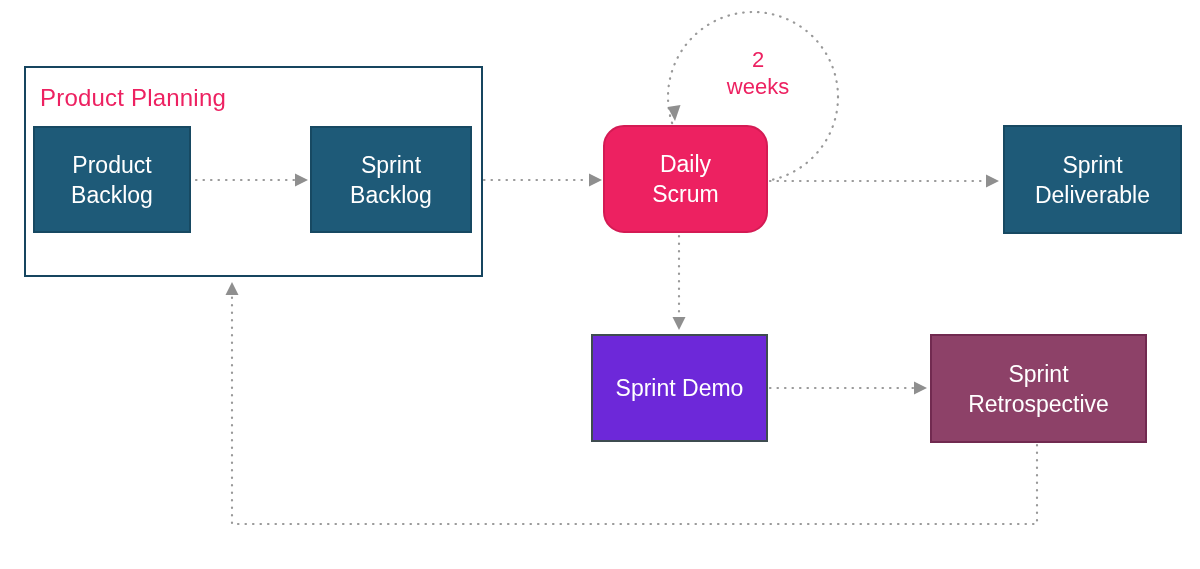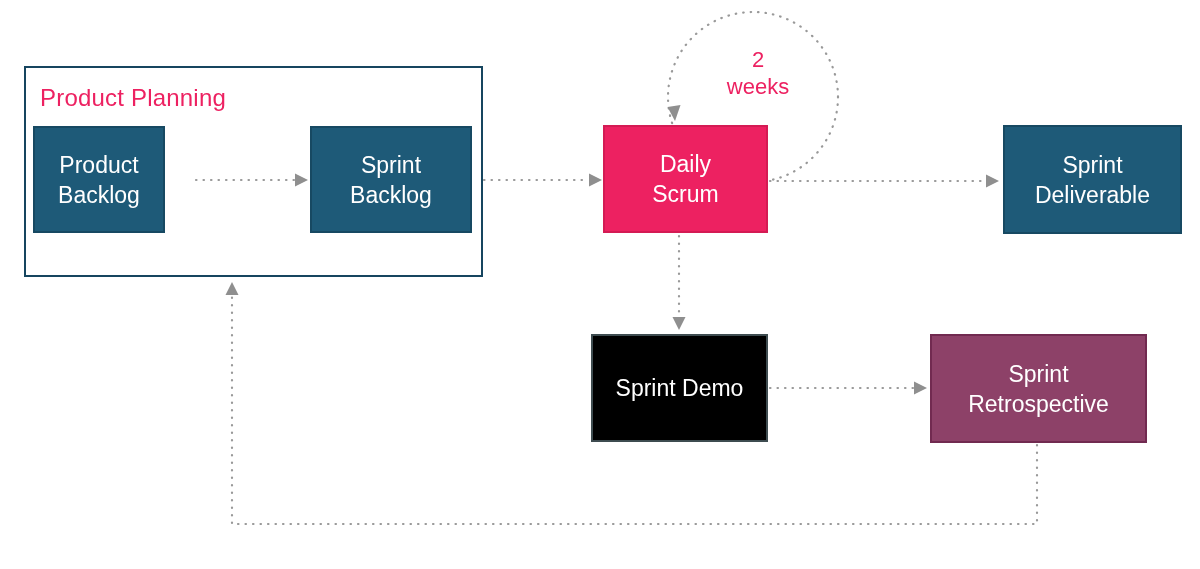--- a/index.html
+++ b/index.html
@@ -56,23 +56,23 @@
     font-size: 23px;
     line-height: 30px;
     white-space: pre-line;
     box-sizing: border-box;
   }
   .node.teal   { border: 2px solid #174962; }
   .node.pink   { border: 2px solid #d41b54; }
   .node.gray   { border: 2px solid #3e4c50; }
   .node.purple { border: 2px solid #712a50; }
 
-  .n-product-backlog      { left: 33px;   top: 126px; width: 132px; height: 107px; }
+  .n-product-backlog      { left: 33px;   top: 126px; width: 158px; height: 107px; }
   .n-sprint-backlog       { left: 310px;  top: 126px; width: 162px; height: 107px; }
-  .n-daily-scrum          { left: 603px;  top: 125px; width: 165px; height: 108px; }
+  .n-daily-scrum          { left: 603px;  top: 125px; width: 165px; height: 108px; border-radius: 21px; }
   .n-sprint-deliverable   { left: 1003px; top: 125px; width: 179px; height: 109px; }
   .n-sprint-demo          { left: 591px;  top: 334px; width: 177px; height: 108px; }
   .n-sprint-retrospective { left: 930px;  top: 334px; width: 217px; height: 109px; }
 
   .loop-label {
     position: absolute;
     left: 703px; top: 46px;
     width: 110px;
     z-index: 3;
     text-align: center;
@@ -127,21 +127,21 @@
   <div class="node pink n-daily-scrum" style="background-color: rgb(237, 33, 97);">
     <span>Daily
 Scrum</span>
   </div>
 
   <div class="node teal n-sprint-deliverable" style="background-color: rgb(30, 90, 120);">
     <span>Sprint
 Deliverable</span>
   </div>
 
-  <div class="node gray n-sprint-demo" style="background-color: #000000;">
+  <div class="node gray n-sprint-demo" style="background-color: #6d28d9;">
     <span>Sprint Demo</span>
   </div>
 
   <div class="node purple n-sprint-retrospective" style="background-color: rgb(141, 65, 104);">
     <span>Sprint
 Retrospective</span>
   </div>
 
   <div class="loop-label" style="color: rgb(237, 33, 97);">2
 weeks</div>

